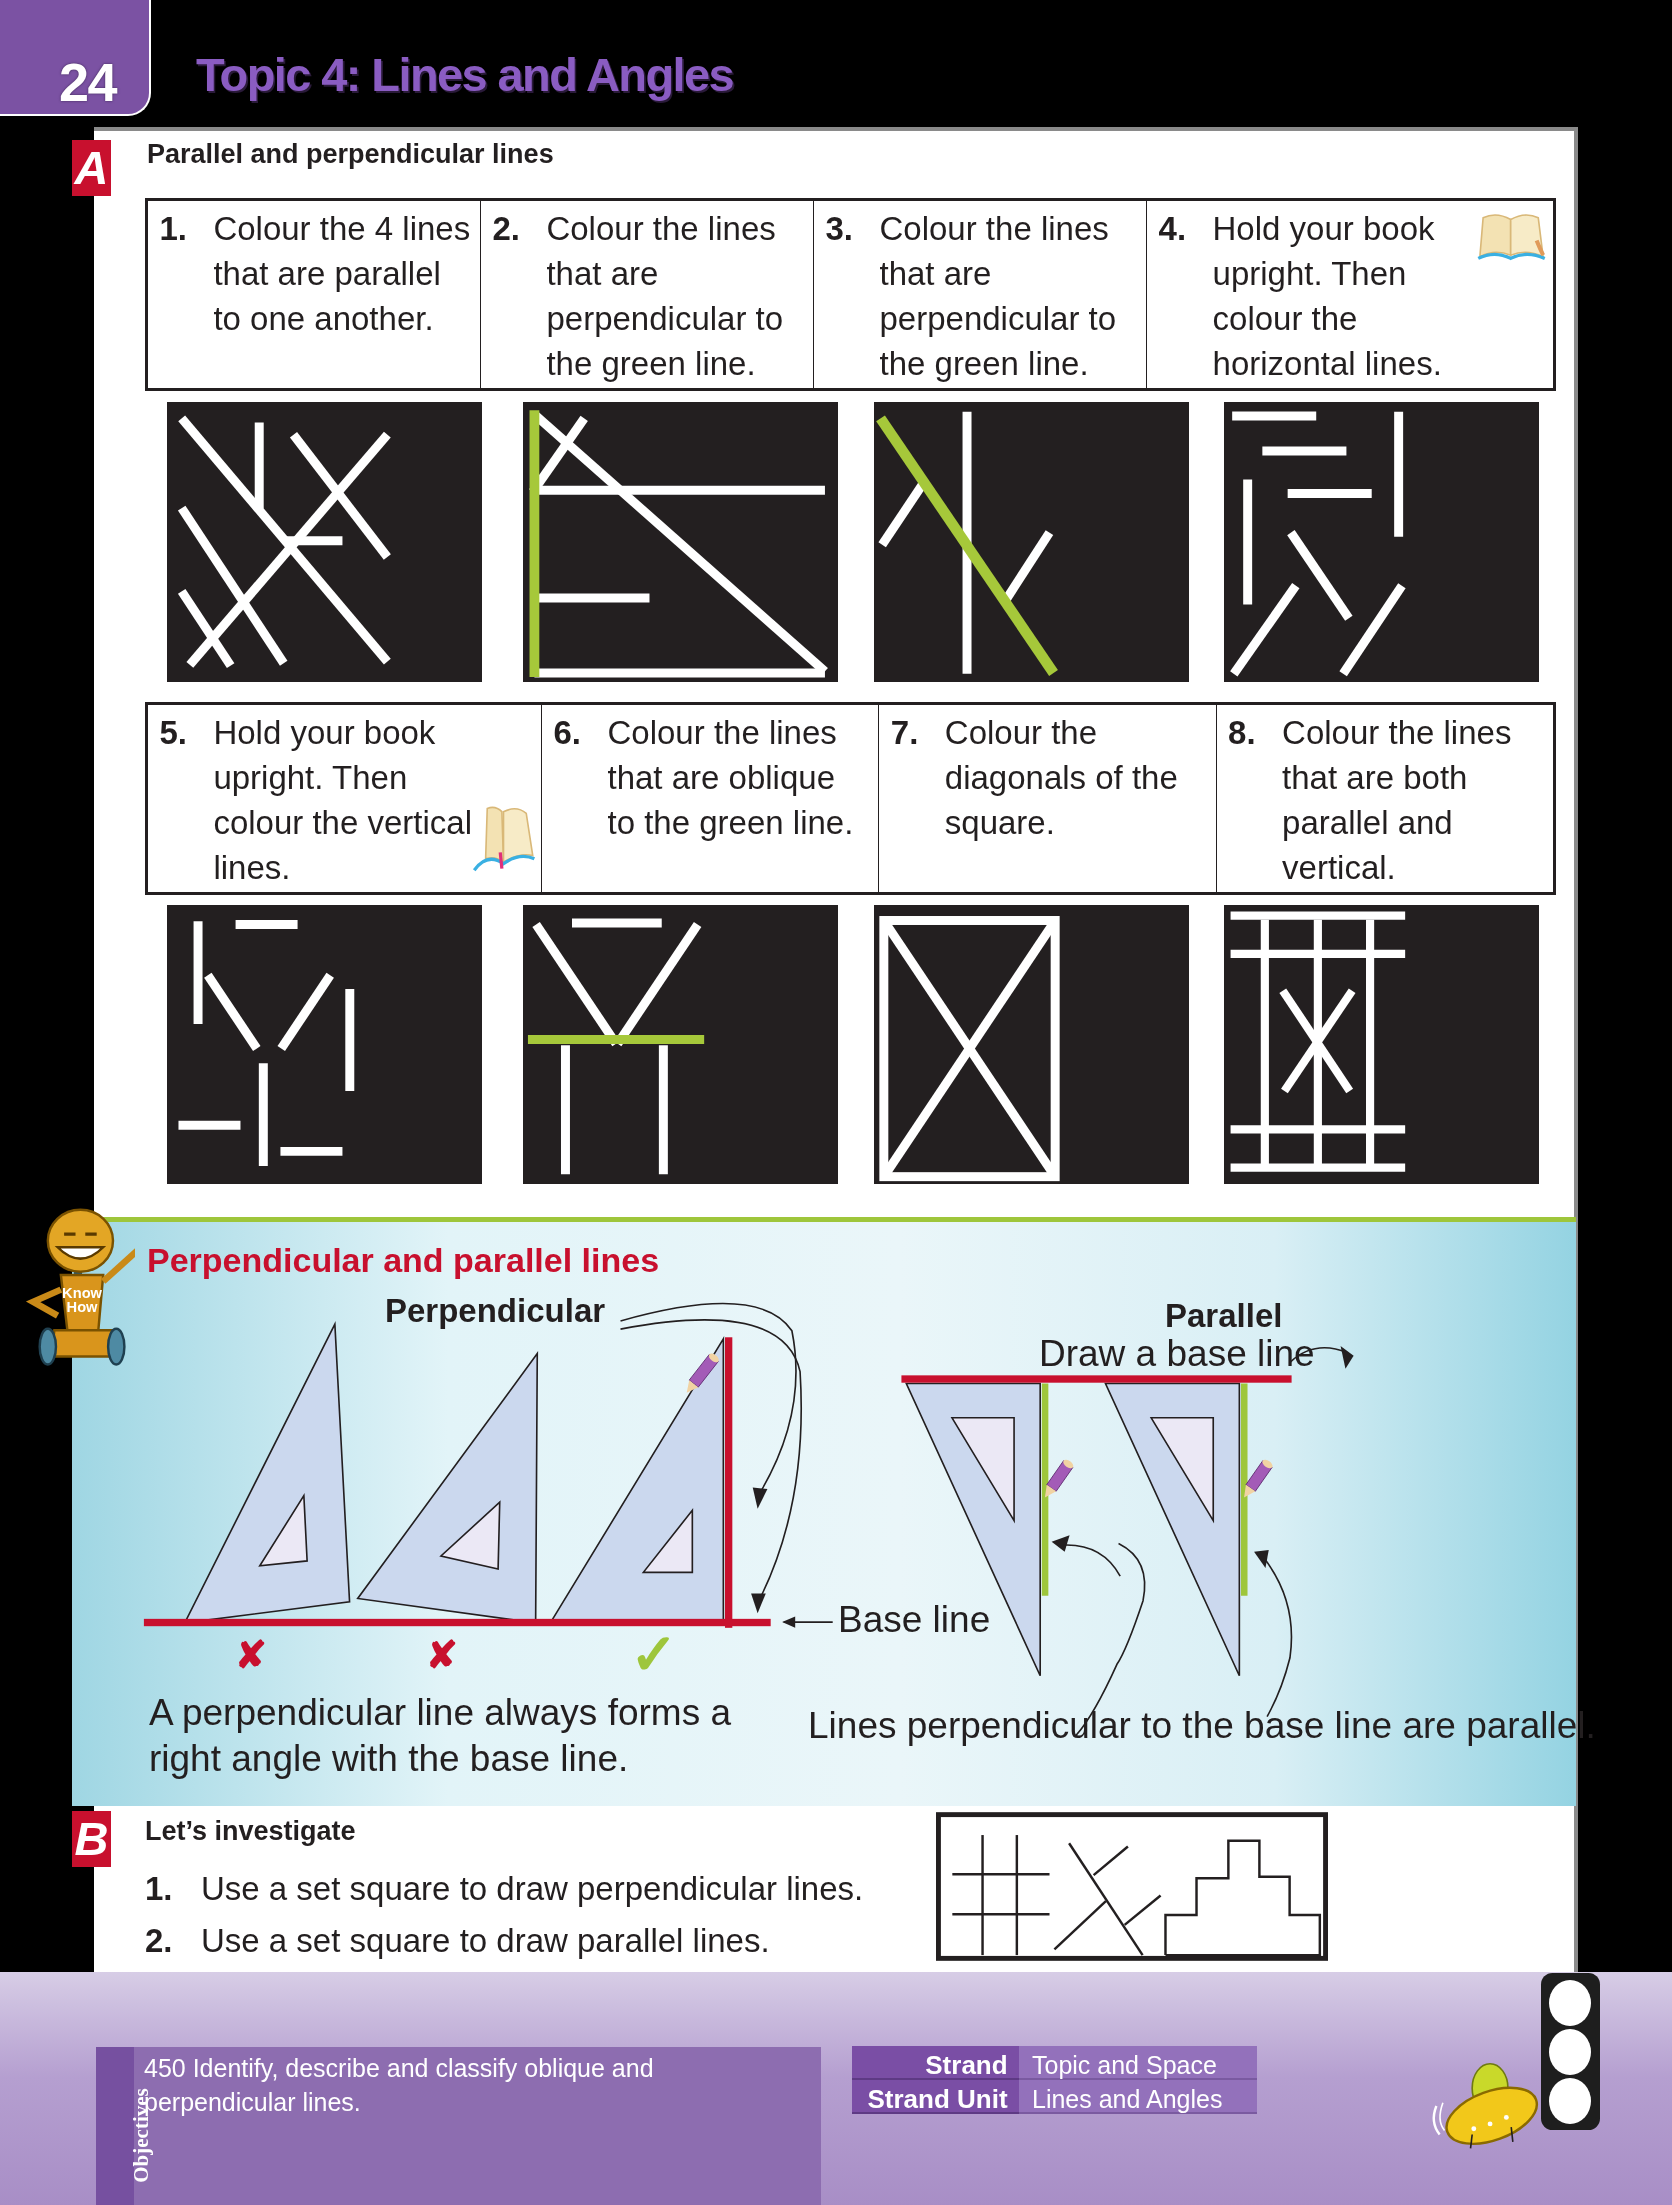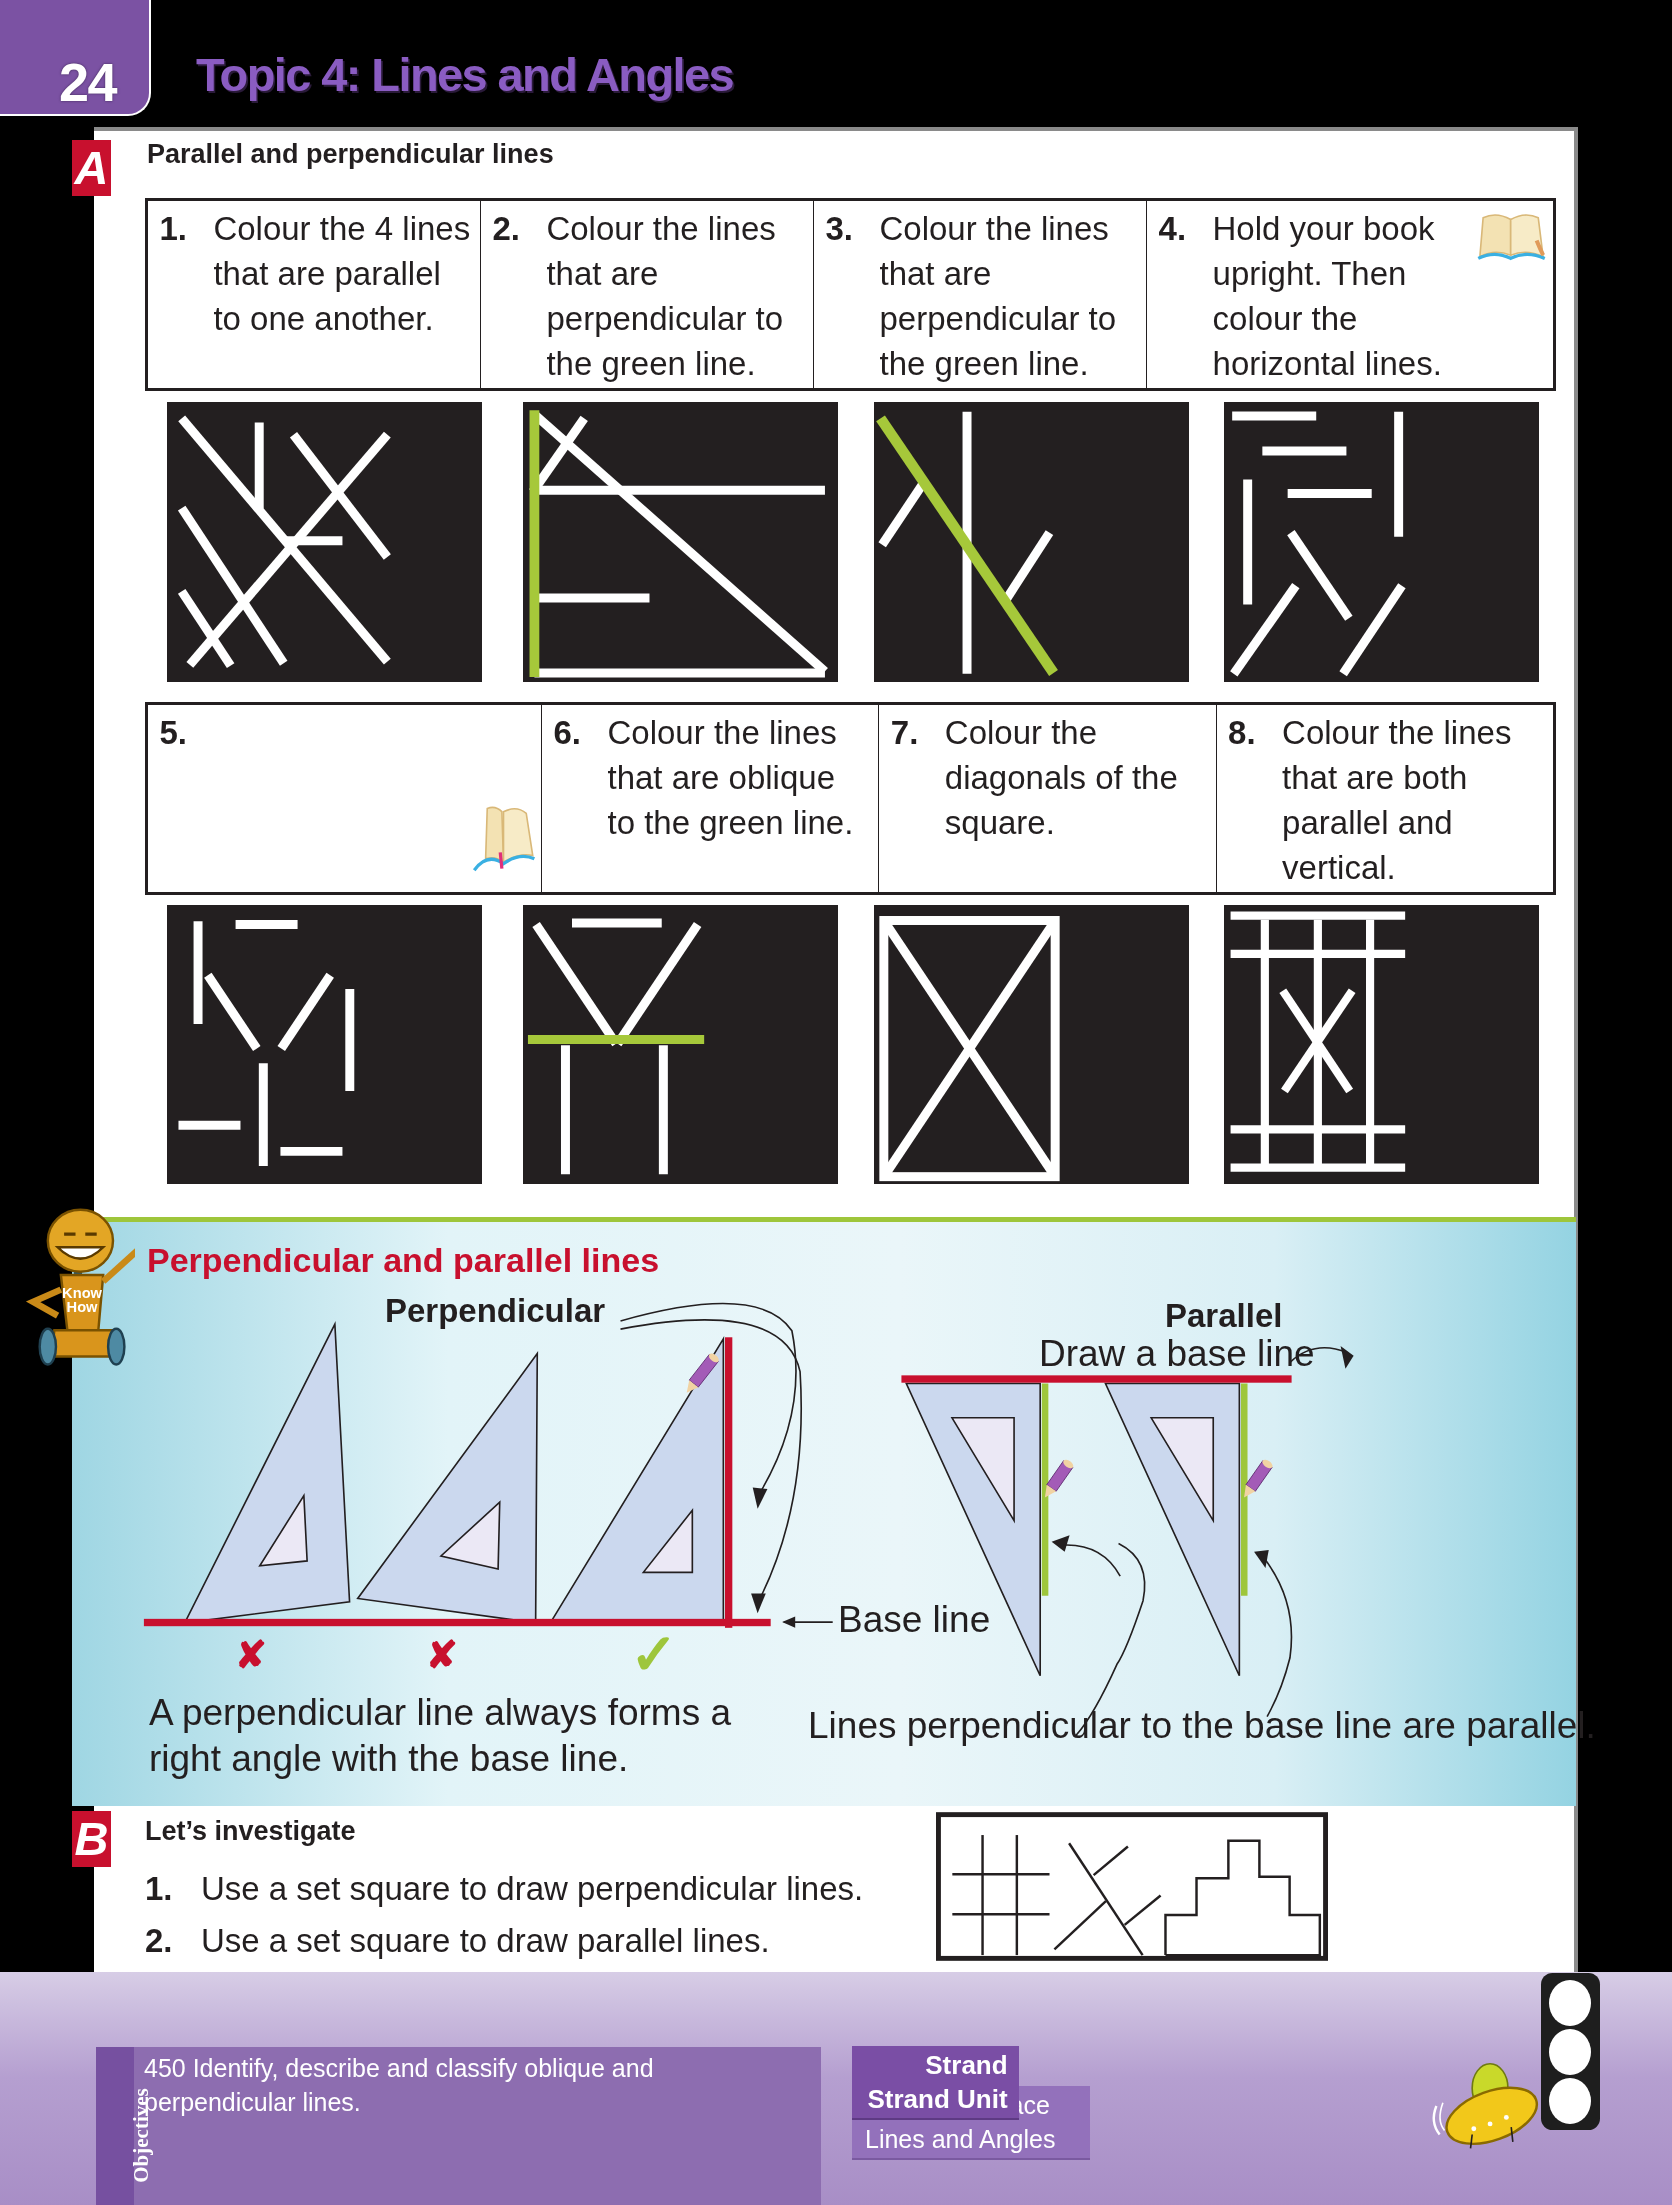--- a/index.html
+++ b/index.html
@@ -32,21 +32,21 @@
   .kh-text { font-size:37px; color:#231f20; line-height:46px; }
   .b-item { font-size:33px; color:#231f20; display:flex; }
   .b-num { font-weight:bold; width:56px; }
   .footer { left:0; top:1972px; width:1672px; height:234px;
             background:linear-gradient(180deg,#d7cde6 0%,#b59fd0 45%,#a88ec6 100%); }
   .obj-box { left:96px; top:2047px; width:725px; height:158px; background:#8d6db0; }
   .obj-side { left:96px; top:2047px; width:38px; height:158px; background:#7650a0; }
   .obj-label { left:88px; top:2123px; transform:rotate(-90deg); transform-origin:center; color:#fff;
                font-weight:bold; font-size:21px; font-family:"Liberation Serif", serif; width:106px; text-align:center; }
   .obj-text { left:144px; top:2051px; width:653px; color:#fff; font-size:25px; line-height:34px; }
-  .strand-row { display:flex; height:34px;flex-direction:column; }
+  .strand-row { display:flex; height:34px; }
   .strand-key { width:167px; background:#7a4ea5; color:#fff; font-weight:bold; font-size:26px; text-align:right;
                 padding-right:11.4px; box-sizing:border-box; line-height:38px; border-bottom:2.4px solid #5e3a84; }
   .strand-val { width:238px; background:#9371bb; color:#fff; font-size:25px; padding-left:13px; box-sizing:border-box;
                 line-height:38px; border-bottom:2.4px solid #7a5aa0; }
   .traffic { left:1541px; top:1973px; width:59px; height:157px; background:#1e1e1e; border-radius:11.4px; }
   .light { position:absolute; left:8.2px; width:42px; height:46px; background:#fff; border-radius:50%; }
 </style>
 </head>
 <body>
 
@@ -130,20 +130,21 @@
       <line x1="82" y1="160" x2="153" y2="265"></line>
       <line x1="88" y1="225" x2="12" y2="333"></line>
       <line x1="218" y1="225" x2="146" y2="333"></line>
     </g>
   </svg>
 </div>
 
 <div class="abs qtable" style="left:145px;top:702px;width:1411px;height:193px;">
   <div class="qcell" style="padding-right:65px;">
     <span class="qnum">5.</span>
+    <span class="qtext">Hold your book upright. Then colour the vertical lines.</span>
     <svg class="abs" style="right:4.9px;top:100px;" width="65" height="67" viewBox="0 0 80 82">
       <path d="M20 4 Q30 0 38 8 L40 70 Q30 62 18 66 Z" fill="#f3e2b3" stroke="#d9b878" stroke-width="2"></path>
       <path d="M40 8 Q56 0 68 10 L76 62 Q60 58 40 70 Z" fill="#f7ebc7" stroke="#d9b878" stroke-width="2"></path>
       <path d="M4 80 Q20 58 40 72 Q60 58 78 66" fill="none" stroke="#3ab0e2" stroke-width="4"></path>
       <line x1="36" y1="58" x2="38" y2="78" stroke="#e0307a" stroke-width="4"></line>
     </svg>
   </div>
   <div class="qcell">
     <span class="qnum">6.</span>
     <span class="qtext">Colour the lines that are oblique to the green line.</span>

